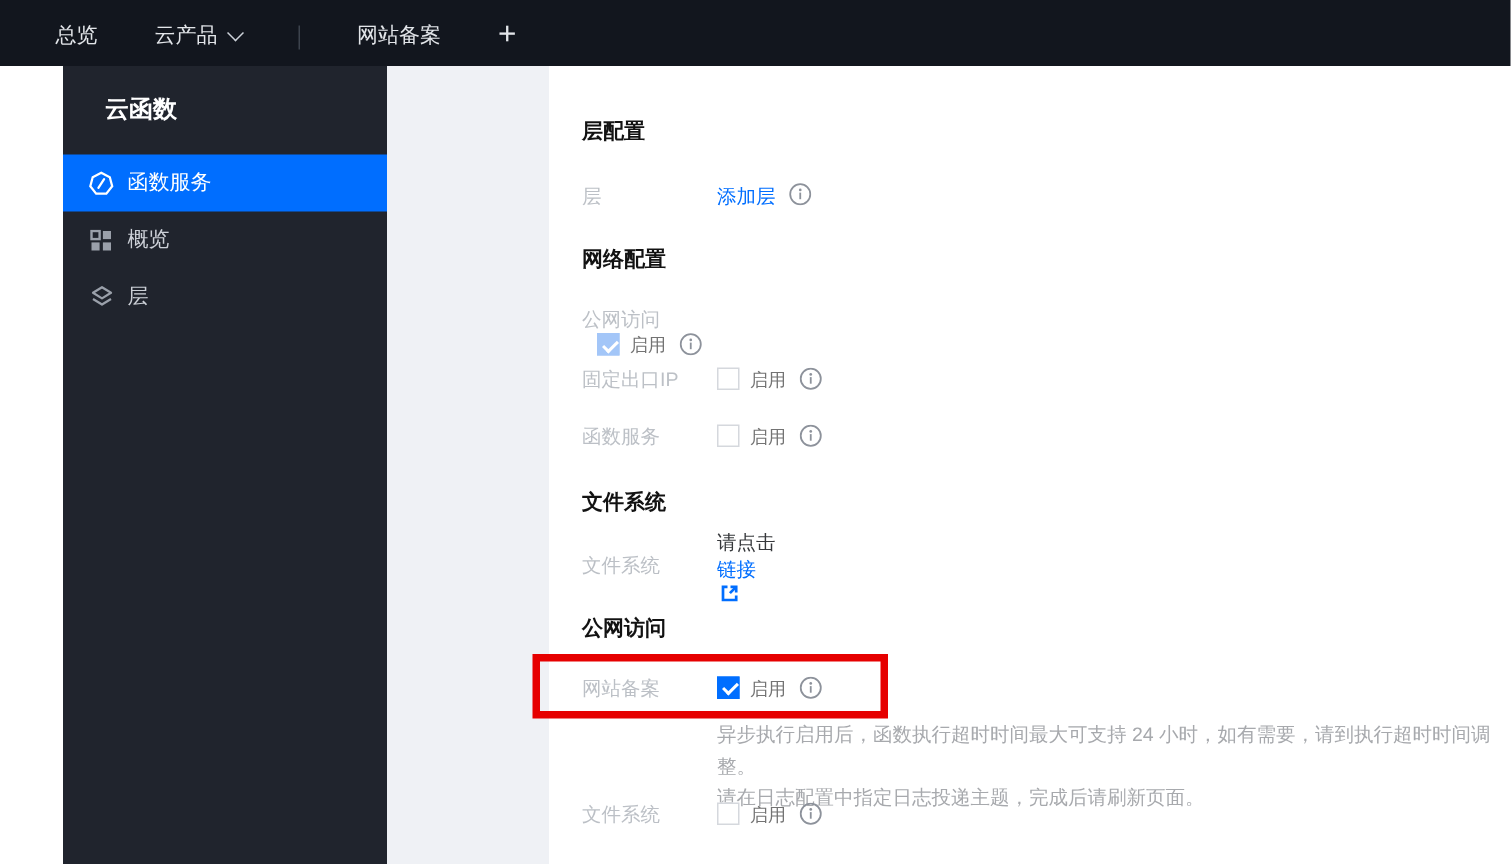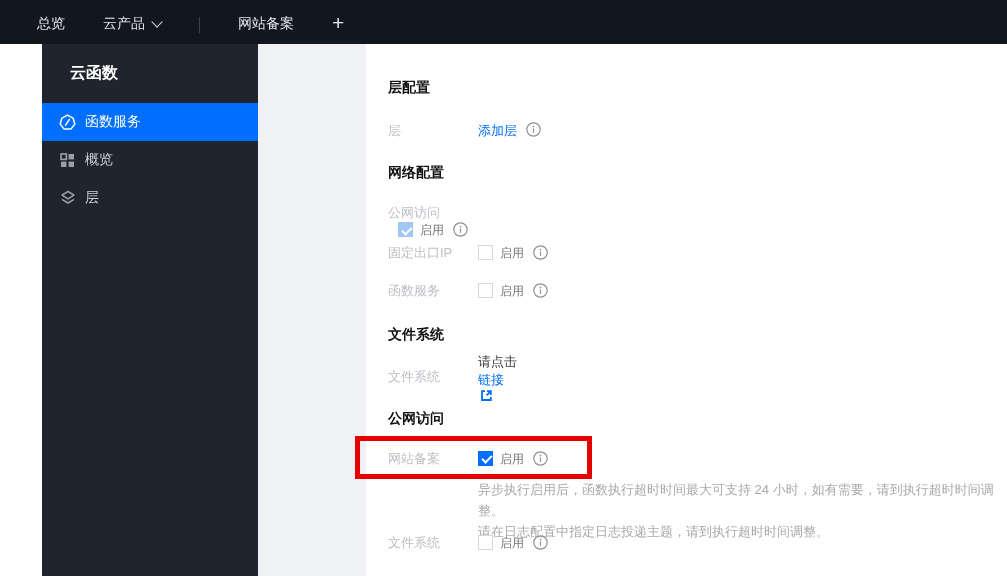--- a/index.html
+++ b/index.html
@@ -202,21 +202,21 @@
           <circle cx="7.5" cy="7.5" r="6.7" fill="none" stroke="#8d929b" stroke-width="1.2"></circle>
           <circle cx="7.5" cy="4.6" r="0.9" fill="#8d929b"></circle>
           <rect x="6.9" y="6.4" width="1.2" height="4.4" fill="#8d929b"></rect>
         </svg>
       </span>
     </span>
   </div>
 
   <div class="helper">
     <div>异步执行启用后，函数执行超时时间最大可支持 24 小时，如有需要，请到执行超时时间调整。</div>
-    <div>请在日志配置中指定日志投递主题，请到执行超时时间调整。</div>
+    <div>请在日志配置中指定日志投递主题，完成后请刷新页面。</div>
   </div>
 
   <div class="row" style="top:488px;">
     <span class="flabel">文件系统</span>
     <span class="ctrl">
       <span class="checkbox"></span>
       <span class="enable-label">启用</span>
       <span class="info-icon">
         <svg width="15" height="15" viewBox="0 0 15 15">
           <circle cx="7.5" cy="7.5" r="6.7" fill="none" stroke="#8d929b" stroke-width="1.2"></circle>

